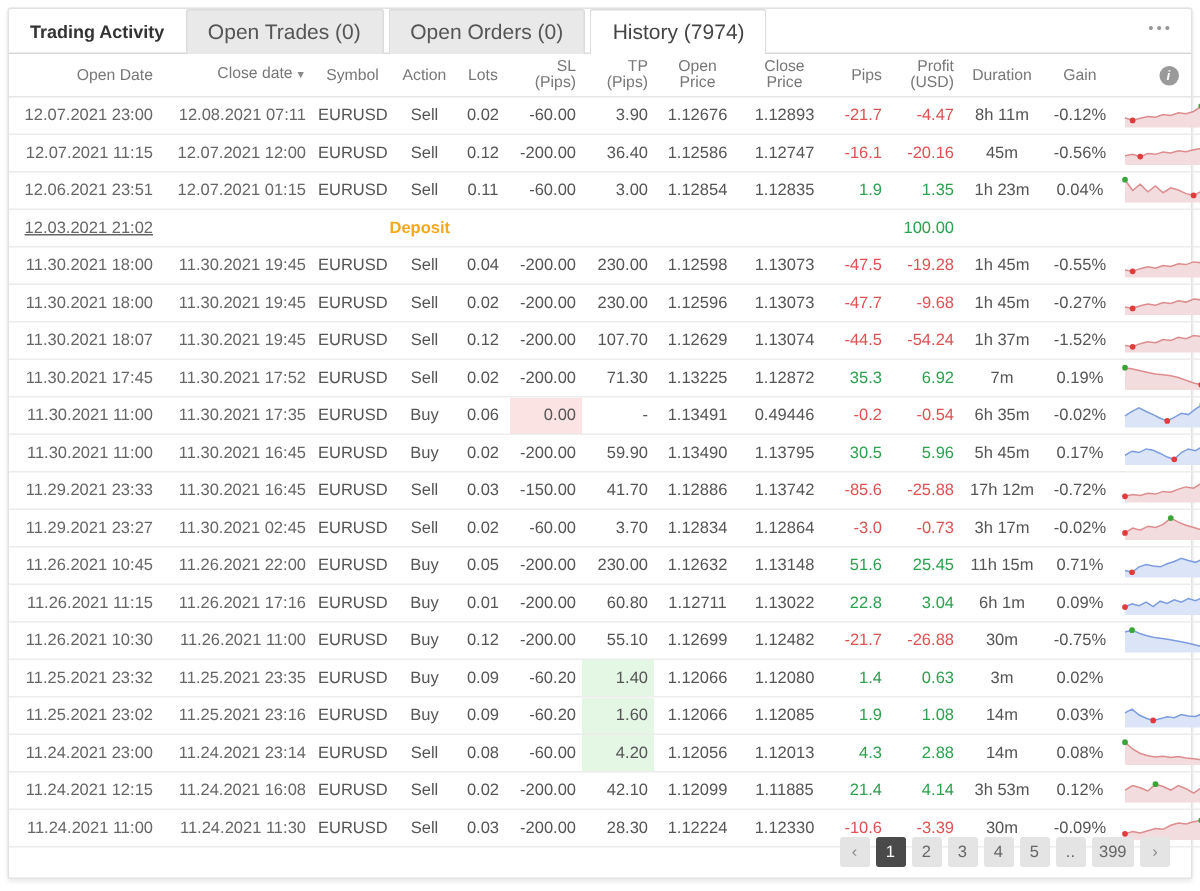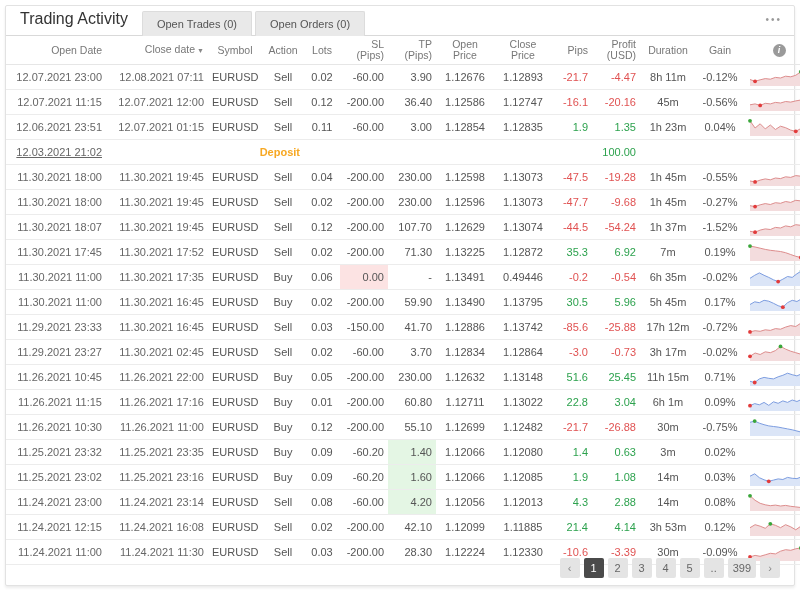--- a/index.html
+++ b/index.html
@@ -5,22 +5,22 @@
   * { box-sizing: border-box; margin: 0; padding: 0; }
   html,body { background:#fff; width:800px; height:594px; overflow:hidden;
     font-family:"Liberation Sans", sans-serif; }
   .widget { position:absolute; left:5px; top:5px; width:790px; height:581px;
     background:#fff; border:1px solid #e2e2e2; border-radius:2px;
     box-shadow:0 2px 3px rgba(0,0,0,0.08); }
 
   
   .tabbar { position:relative; height:30px; border-bottom:1px solid #d9d9d9;
     padding:4px 10px 0 10px; display:flex; align-items:flex-end; }
-  .tab-title { font-size:16px; font-weight:normal; color:#333; padding:6px 14px 7px 4px; }
-  .tab { font-size:11px; color:#555; background:#e9e9e9; border:1px solid #dcdcdc;
+  .tab-title { font-size:12px; font-weight:bold; color:#333; padding:6px 14px 7px 4px; }
+  .tab { font-size:14px; color:#555; background:#e9e9e9; border:1px solid #dcdcdc;
     border-bottom:none; padding:6px 14px; margin-right:3px; border-radius:2px 2px 0 0;
     cursor:pointer; position:relative; top:1px; }
   .tab.active { background:#fff; color:#444; padding-bottom:7px; }
   .menu-dots { position:absolute; right:12px; top:8px; color:#999; font-size:10px;
     letter-spacing:2px; cursor:pointer; }
 
   
   table { width:100%; border-collapse:collapse; table-layout:fixed; }
   thead th { font-size:10.5px; font-weight:normal; color:#777; padding:3px 4px;
     height:26px; white-space:pre-line; line-height:11px; vertical-align:middle;
@@ -53,20 +53,21 @@
 </style>
 </head>
 <body>
 
 <div class="widget">
   <div class="tabbar">
     <div class="tab-title">Trading Activity</div>
     <div id="tabs-container" style="display: flex;">
         <div class="tab">Open Trades (0)</div>
         <div class="tab">Open Orders (0)</div>
+        <div class="tab active">History (7974)</div>
       </div>
     <div class="menu-dots">•••</div>
   </div>
 
   <table>
     <colgroup id="cols">
         <col style="width: 100px;">
         <col style="width: 102px;">
         <col style="width: 54px;">
         <col style="width: 42px;">

